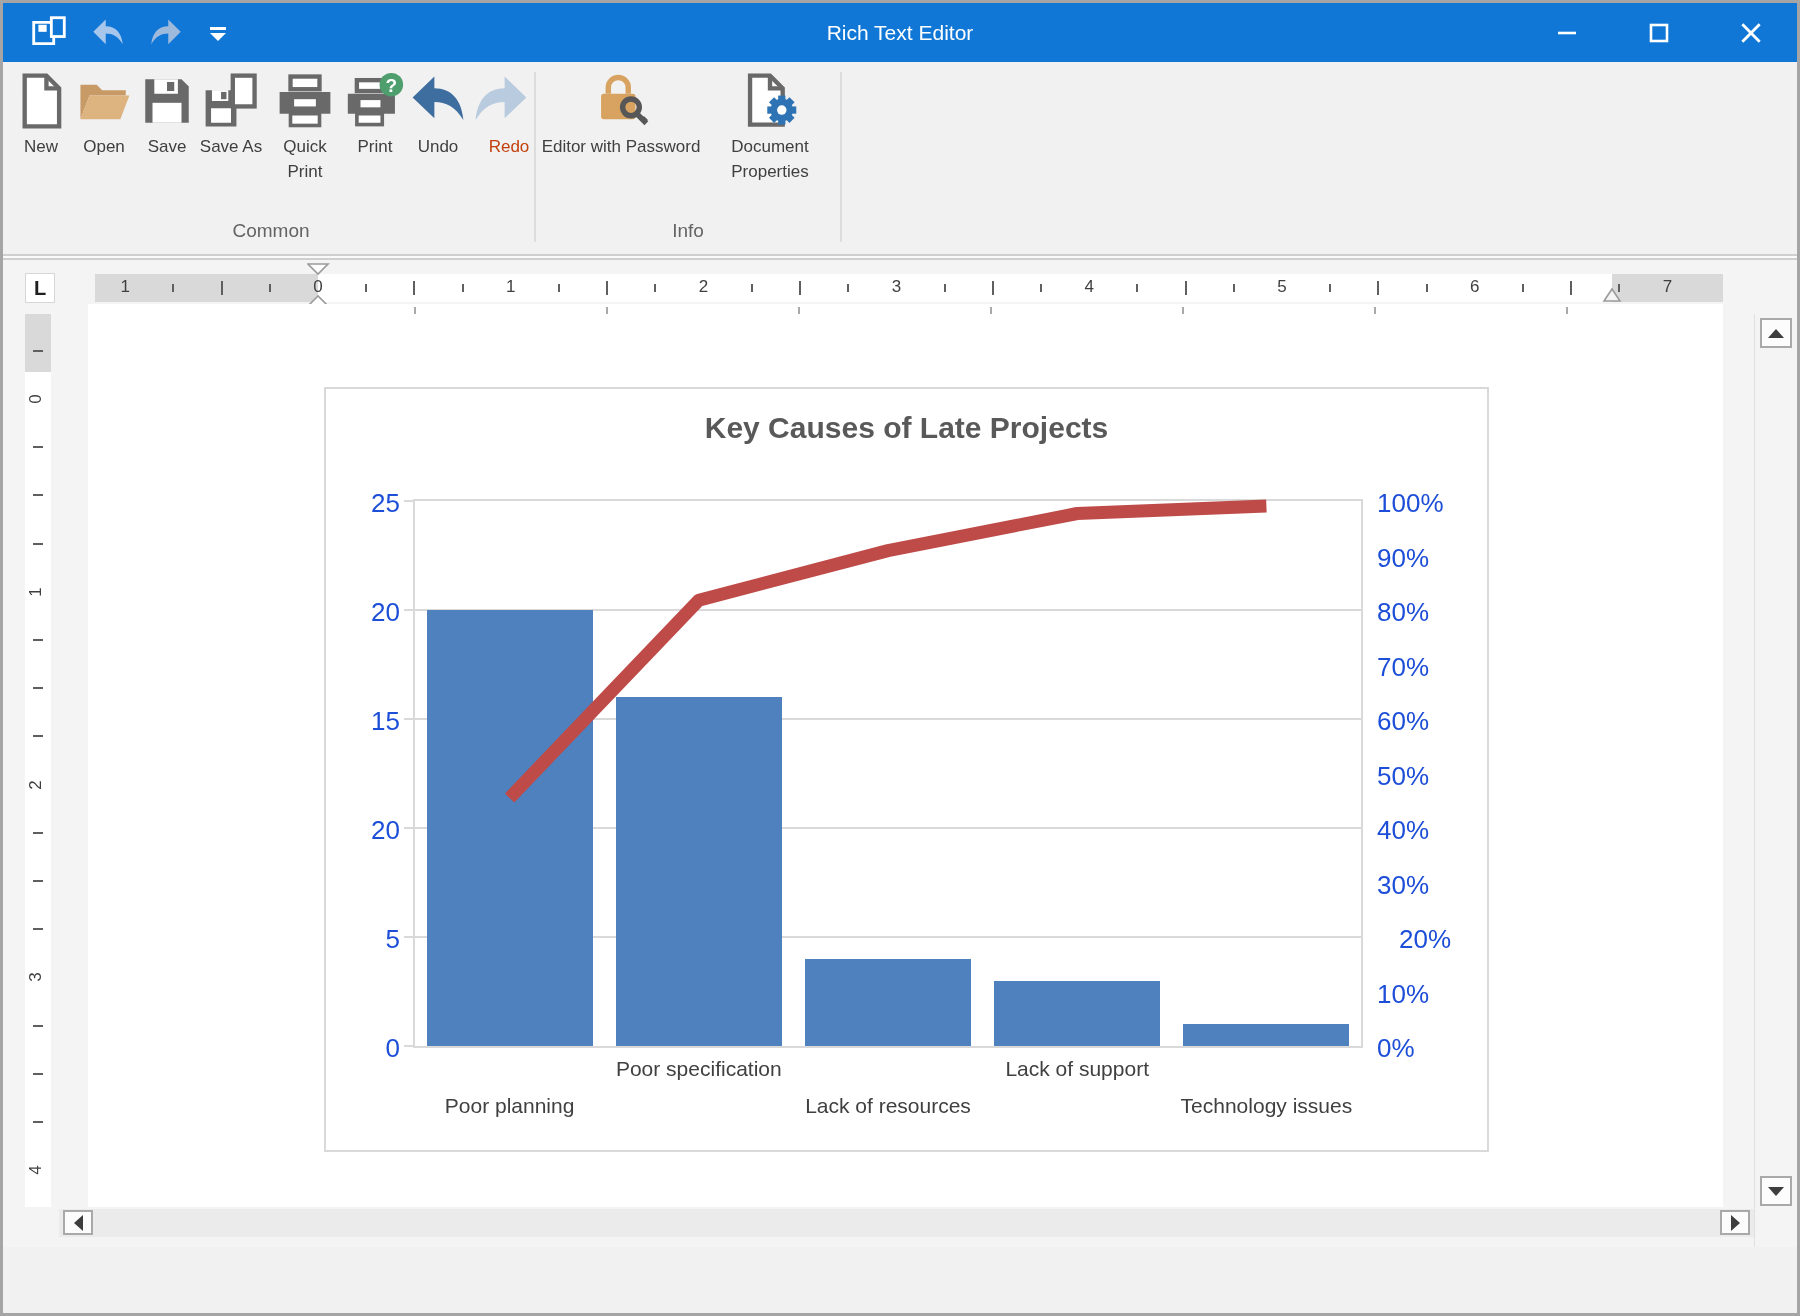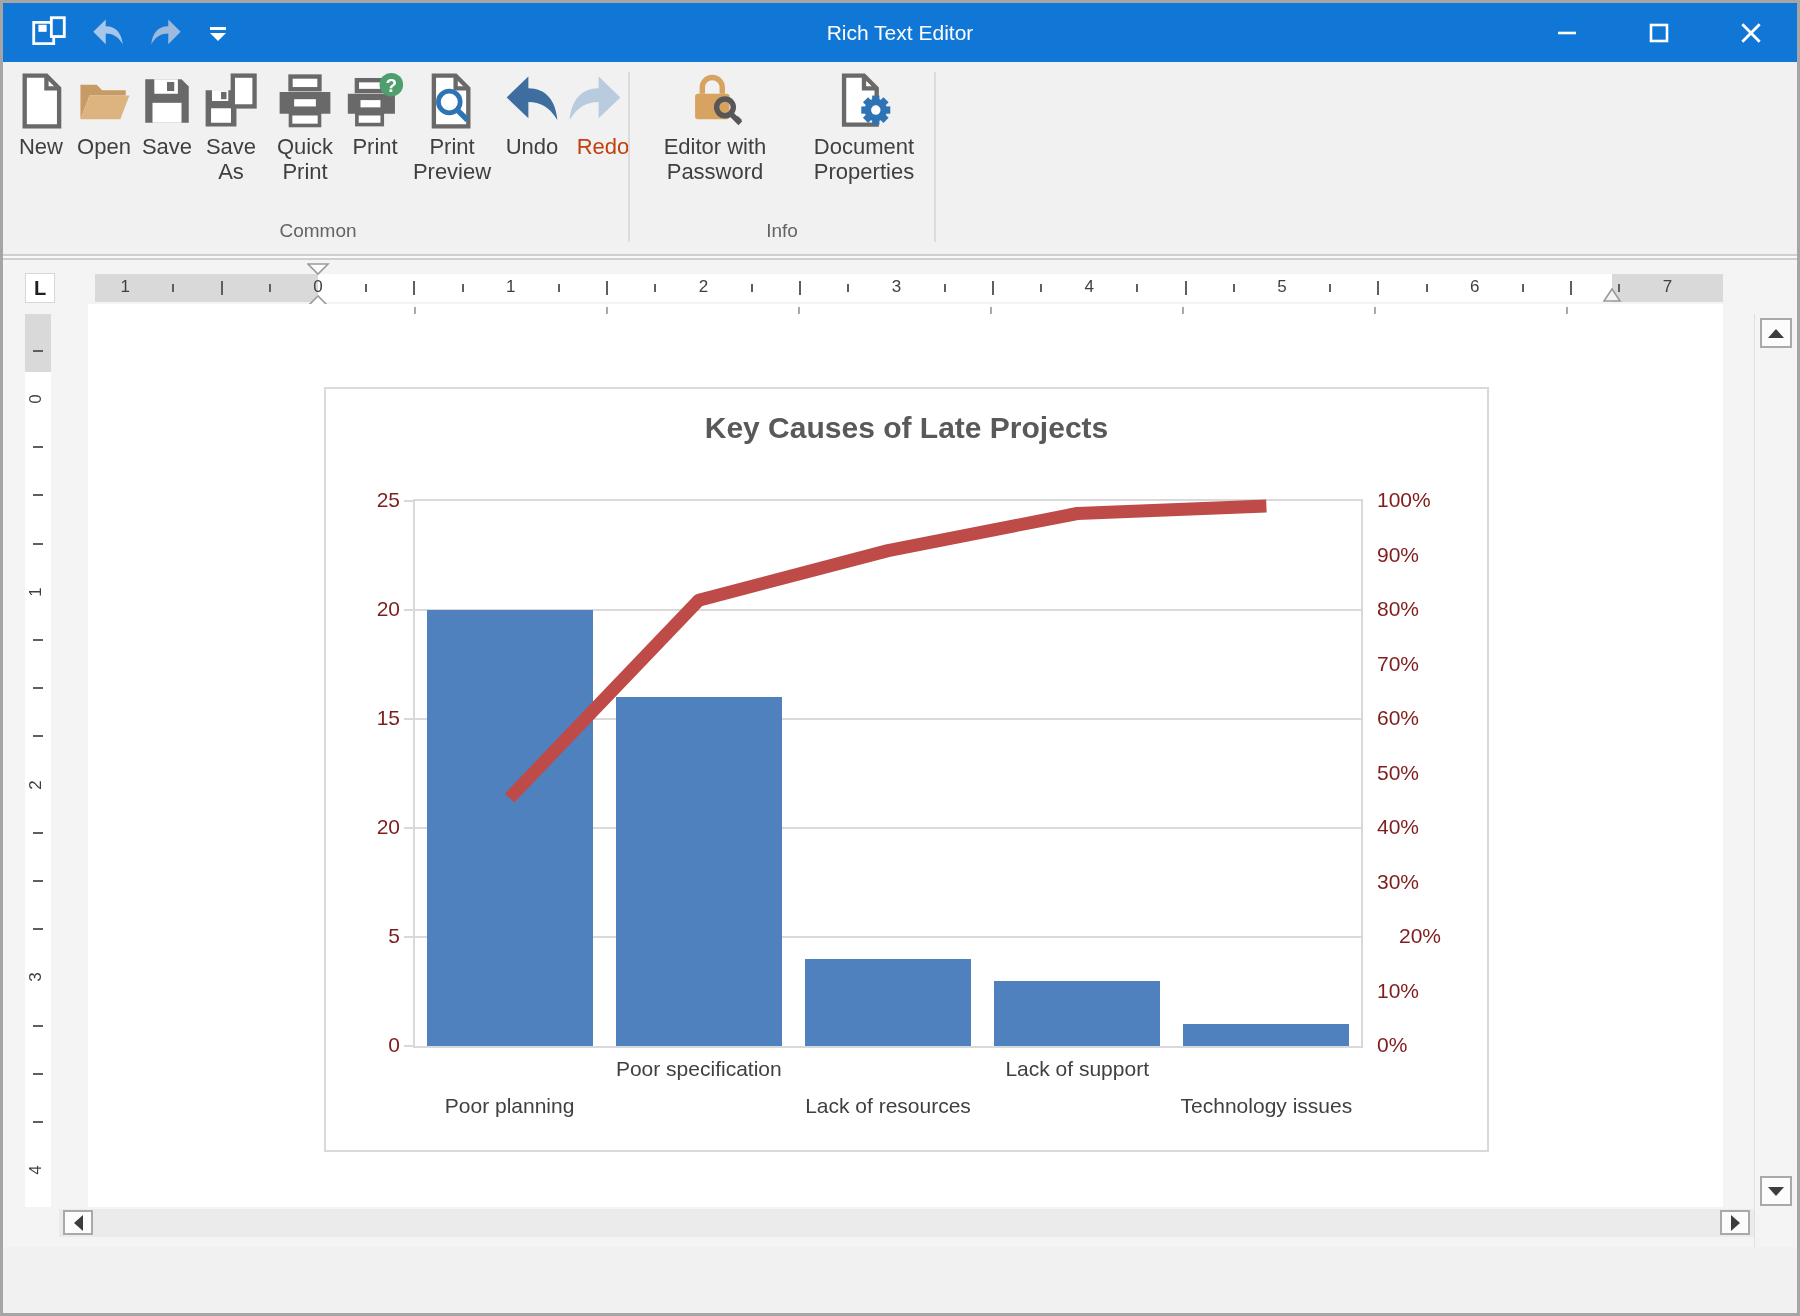--- a/index.html
+++ b/index.html
@@ -20,21 +20,21 @@
   .tab.active { font-weight:700; color:#1a1a1a; border-bottom-color:#1177d7; }
 
   
   .ribbon-body { height:192px; display:flex; background:#f1f1f1; padding-left:8px; }
   .ribbon-group { display:flex; flex-direction:column; }
   .group-buttons { display:flex; align-items:flex-start; height:158px; padding-top:8px; }
   .group-label { text-align:center; color:#646464; font-size:19px; height:26px; line-height:22px; }
   .group-sep { width:2px; background:#dcdcdc; margin:10px 3px 12px 3px; }
   .rbtn { display:flex; flex-direction:column; align-items:center; padding:2px 2px; }
   .rbtn svg { width:58px; height:58px; display:block; }
-  .rbtn .lbl { font-size:22px; color:#3f3f3f; text-align:center; line-height:25px; margin-top:4px; }
+  .rbtn .lbl { font-size:17px; color:#3f3f3f; text-align:center; line-height:25px; margin-top:4px; }
   .rbtn.disabled .lbl { color:#c2410c;margin-left:16px; }
   .w-new{width:60px}.w-open{width:66px}.w-save{width:60px}.w-saveas{width:68px}.w-qprint{width:80px}
   .w-print{width:60px}.w-pprev{width:94px}.w-undo{width:66px}.w-redo{width:60px}
   .w-encrypt{width:164px}.w-docprops{width:134px}
   .ribbon-edge { height:6px; background:linear-gradient(#cfcfcf 0 2px,#fafafa 2px 4px,#cfcfcf 4px 6px); }
 
   
   .docarea { position:relative; height:987px; background:#f4f4f4; overflow:hidden; }
   .page { position:absolute; left:85px; top:44px; width:1635px; height:903px; background:#ffffff; }
 
@@ -53,21 +53,21 @@
 
   .indent-markers { position:absolute; left:304px; top:2px; }
   .rmargin-marker { position:absolute; left:1599px; top:26px; }
 
   
   .chart { position:absolute; left:321px; top:127px; width:1165px; height:765px; background:#ffffff; border:2px solid #d9d9d9; }
   .chart-title { position:absolute; top:22px; left:0; right:0; text-align:center; font-size:30px; font-weight:700; color:#595959; }
   .plot { position:absolute; left:87px; top:110px; width:950px; height:549px; border:2px solid #d9d9d9; }
   .grid { position:absolute; left:0; right:0; height:2px; background:#d9d9d9; }
   .bar { position:absolute; bottom:0; background:#4e81bd; }
-  .axis-lbl { position:absolute; font-size:21px; color:#7f1d1d; }
+  .axis-lbl { position:absolute; font-size:26px; color:#1d4ed8; }
   .ltick { position:absolute; width:9px; height:2px; background:#d9d9d9; }
   .cat-lbl { position:absolute; font-size:21px; color:#404040; white-space:nowrap; transform:translateX(-50%); }
   .line-svg { position:absolute; left:0; top:0; overflow:visible; }
 
   
   .v-scroll { position:absolute; left:1751px; top:54px; width:43px; height:933px; background:#f4f4f4; border-left:1px solid #e0e0e0; }
   .h-scroll { position:absolute; left:56px; top:949px; width:1695px; height:28px; background:#ebebeb; }
   .scroll-btn { position:absolute; background:#fcfcfc; border:2px solid #a9a9a9; display:flex; align-items:center; justify-content:center; }
   .tri-up   { width:0; height:0; border-left:8px solid transparent; border-right:8px solid transparent; border-bottom:9px solid #3d3d3d; }
   .tri-down { width:0; height:0; border-left:8px solid transparent; border-right:8px solid transparent; border-top:9px solid #3d3d3d; }
@@ -195,31 +195,20 @@
                 <path d="M1 12 H27 V23 H1 Z" fill="#696969"></path>
                 <rect x="8" y="15.5" width="11" height="4" fill="#ffffff"></rect>
                 <rect x="6" y="23" width="14" height="6" fill="#ffffff" stroke="#696969" stroke-width="2"></rect>
                 <circle cx="25" cy="7" r="6.5" fill="#4f9e6e"></circle>
                 <text x="25" y="11" text-anchor="middle" font-size="10.5" font-weight="bold" fill="#ffffff" font-family="Liberation Sans, sans-serif">?</text>
               </svg>
           </span>
           <span class="lbl">Print</span>
         </div>
 
-        <div class="rbtn w-pprev">
-          <span>
-            <svg viewBox="0 0 32 32">
-                <path d="M6 2 H18 L25 9 V30 H6 Z" fill="#ffffff" stroke="#696969" stroke-width="2.4"></path>
-                <path d="M18 2 V9 H25" fill="none" stroke="#696969" stroke-width="2.4"></path>
-                <circle cx="14.5" cy="16.5" r="6" fill="#ffffff" stroke="#2e74b5" stroke-width="2.6"></circle>
-                <line x1="19" y1="21" x2="24.5" y2="26.5" stroke="#2e74b5" stroke-width="3"></line>
-              </svg>
-          </span>
-          <span class="lbl">Print Preview</span>
-        </div>
 
         <div class="rbtn w-undo">
           <span>
             <svg viewBox="0 0 32 32">
                 <path d="M2 14 L14 2.5 L14 9 C23.5 9 29 15.5 30 26.5 C25.5 19 20.5 16.5 14 16.5 L14 25.5 Z" fill="#3e6d9f"></path>
               </svg>
           </span>
           <span class="lbl">Undo</span>
         </div>
 

